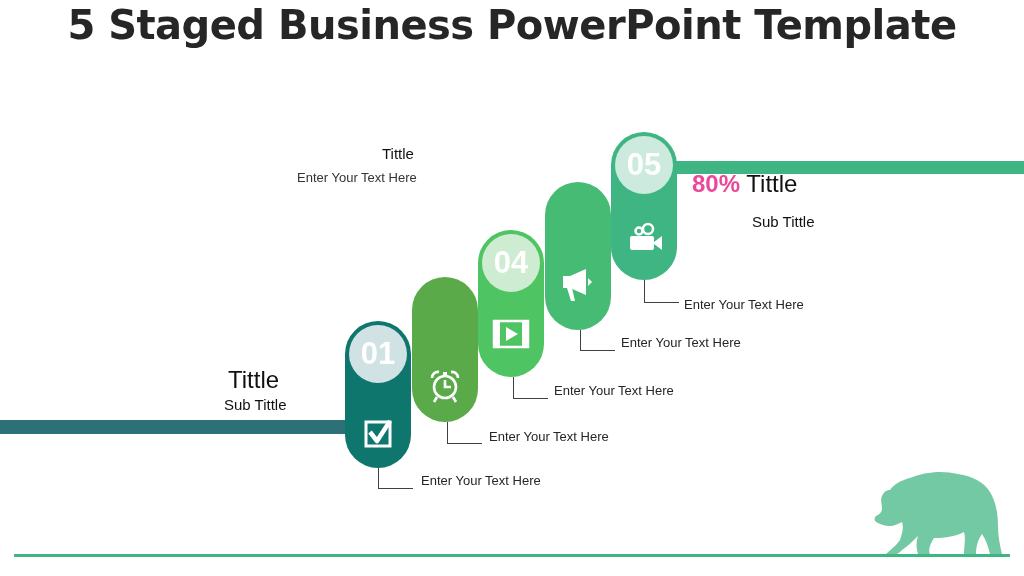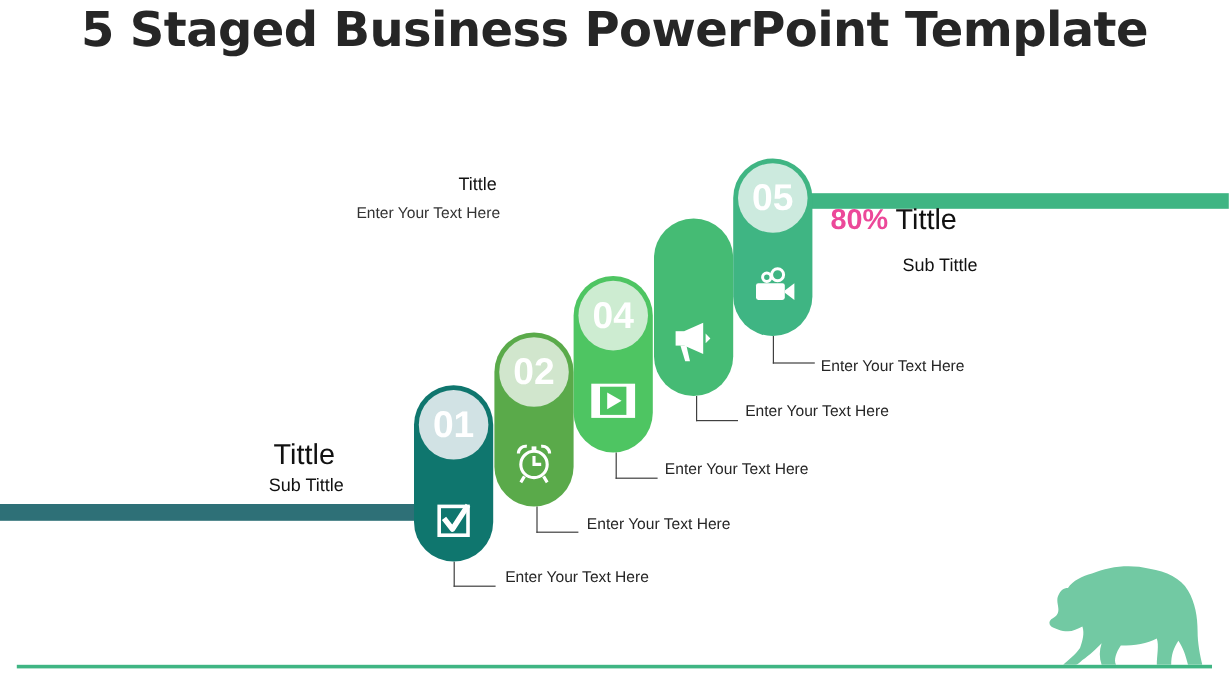--- a/index.html
+++ b/index.html
@@ -51,21 +51,20 @@
 
 <div class="pill" style="left:345px;top:321px;height:147px;background:#0f766e;">
   <div class="num" style="background:rgba(220,232,234,0.95);">01</div>
   <svg class="ico" style="top:94px;" viewBox="0 0 40 40">
     <rect x="8" y="7" width="24" height="24" fill="none" stroke="#fff" stroke-width="3"></rect>
     <path d="M12 17 L19 26 L32 6" fill="none" stroke="#fff" stroke-width="4.5" stroke-linejoin="round"></path>
   </svg>
 </div>
 
 <div class="pill" style="left:412px;top:277px;height:145px;background:#5aaa4a;">
-  <div class="num" style="background:rgba(222,236,219,0.9);">02</div>
   <svg class="ico" style="top:89px;" viewBox="0 0 40 40">
     <circle cx="20" cy="21" r="11" fill="none" stroke="#fff" stroke-width="2.6"></circle>
     <path d="M20 14 V21 H26" fill="none" stroke="#fff" stroke-width="2.6"></path>
     <path d="M7 12 A6 6 0 0 1 14 6" fill="none" stroke="#fff" stroke-width="2.6"></path>
     <path d="M33 12 A6 6 0 0 0 26 6" fill="none" stroke="#fff" stroke-width="2.6"></path>
     <path d="M12 31 L9 36 M28 31 L31 36" stroke="#fff" stroke-width="2.6"></path>
     <rect x="18" y="6" width="4" height="3" fill="#fff"></rect>
   </svg>
 </div>
 

